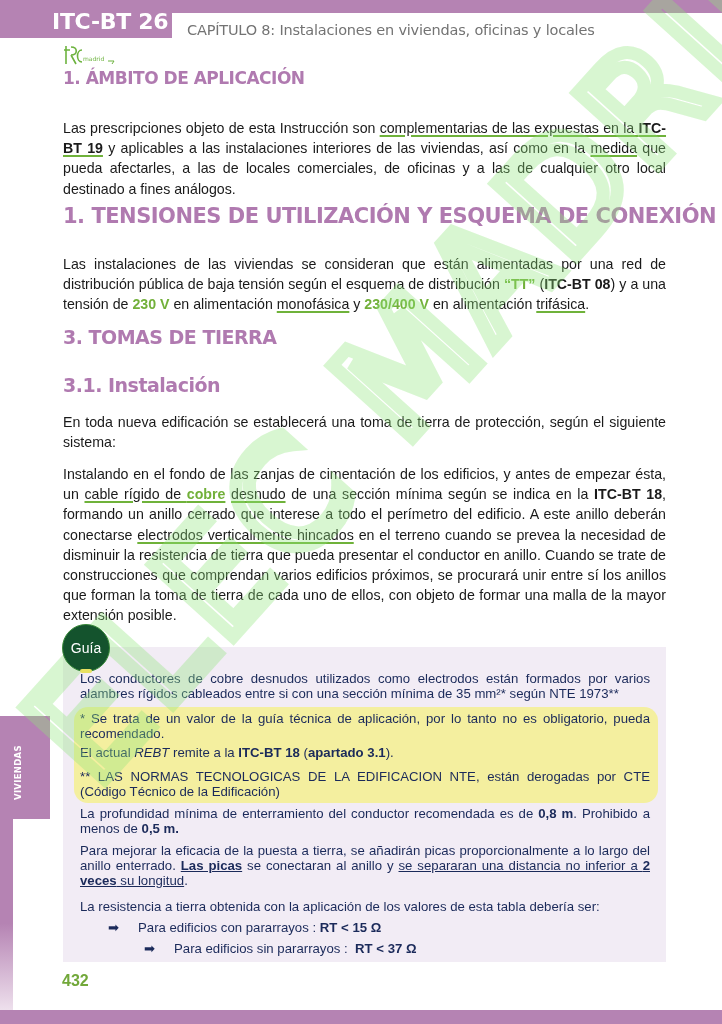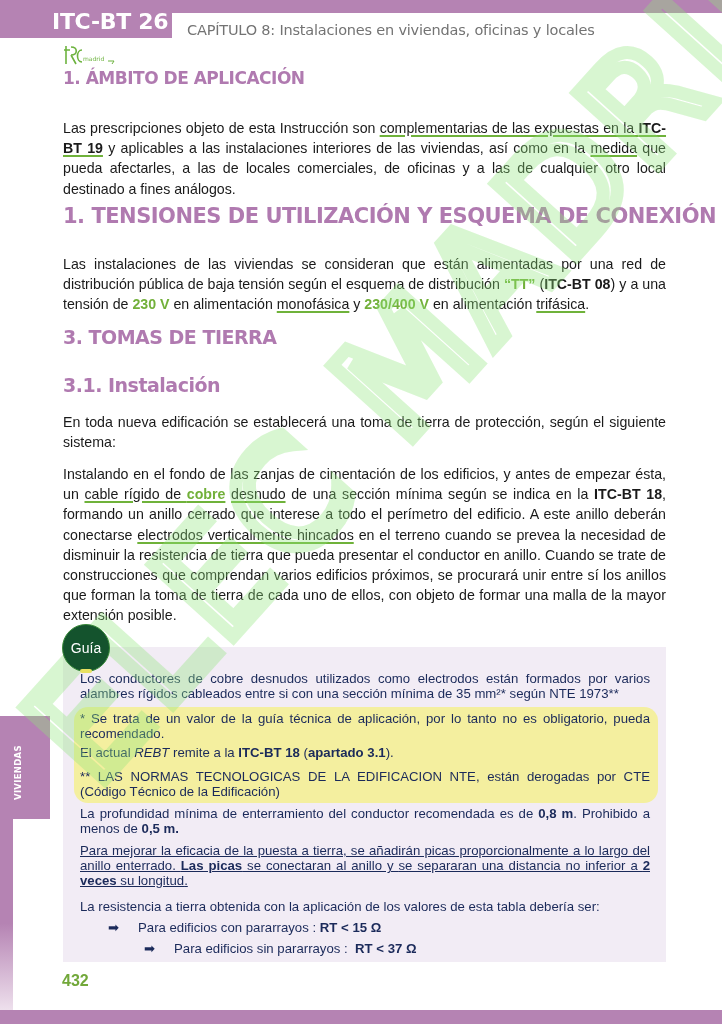--- a/index.html
+++ b/index.html
@@ -49,21 +49,21 @@
                 background: #14532d; border: 1.5px solid #3a8a3a; color: #fff; font-size: 14px;
                 display: flex; align-items: center; justify-content: center; z-index: 6; }
   .guia-dot { position: absolute; left: 80px; top: 669px; width: 12px; height: 4px; background: #e8e060; border-radius: 2px; z-index: 6; }
   .g-text { position: absolute; left: 80px; width: 570px; font-size: 13.2px; line-height: 15px; color: #1b2a5a; text-align: justify; }
   .g1 { top: 671px; }
   .yellow-box { position: absolute; left: 74px; top: 707px; width: 584px; height: 96px; background: #f4ef9f; border-radius: 14px; }
   .g2 { top: 711px; }
   .g3 { top: 745px; }
   .g4 { top: 769px; }
   .g5 { top: 806px; }
-  .g6 { top: 843px; text-decoration: underline; }
+  .g6 { top: 843px; }
   .g7 { top: 899px; }
   .bullet { position: absolute; left: 108px; font-size: 13.2px; color: #1b2a5a; }
   .bullet .arrow { display: inline-block; width: 30px; }
   .b1 { top: 920px; }
   .b2 { top: 941px; margin-left: 36px; }
   .ul-d { text-decoration: underline; text-decoration-color: #1b2a5a; }
 
   .page-num { position: absolute; left: 62px; top: 972px; font-size: 16px; font-weight: bold; color: #72a83a; }
   .bottom-band { position: absolute; left: 0; top: 1010px; width: 722px; height: 14px; background: #b583b3; }
 </style>

